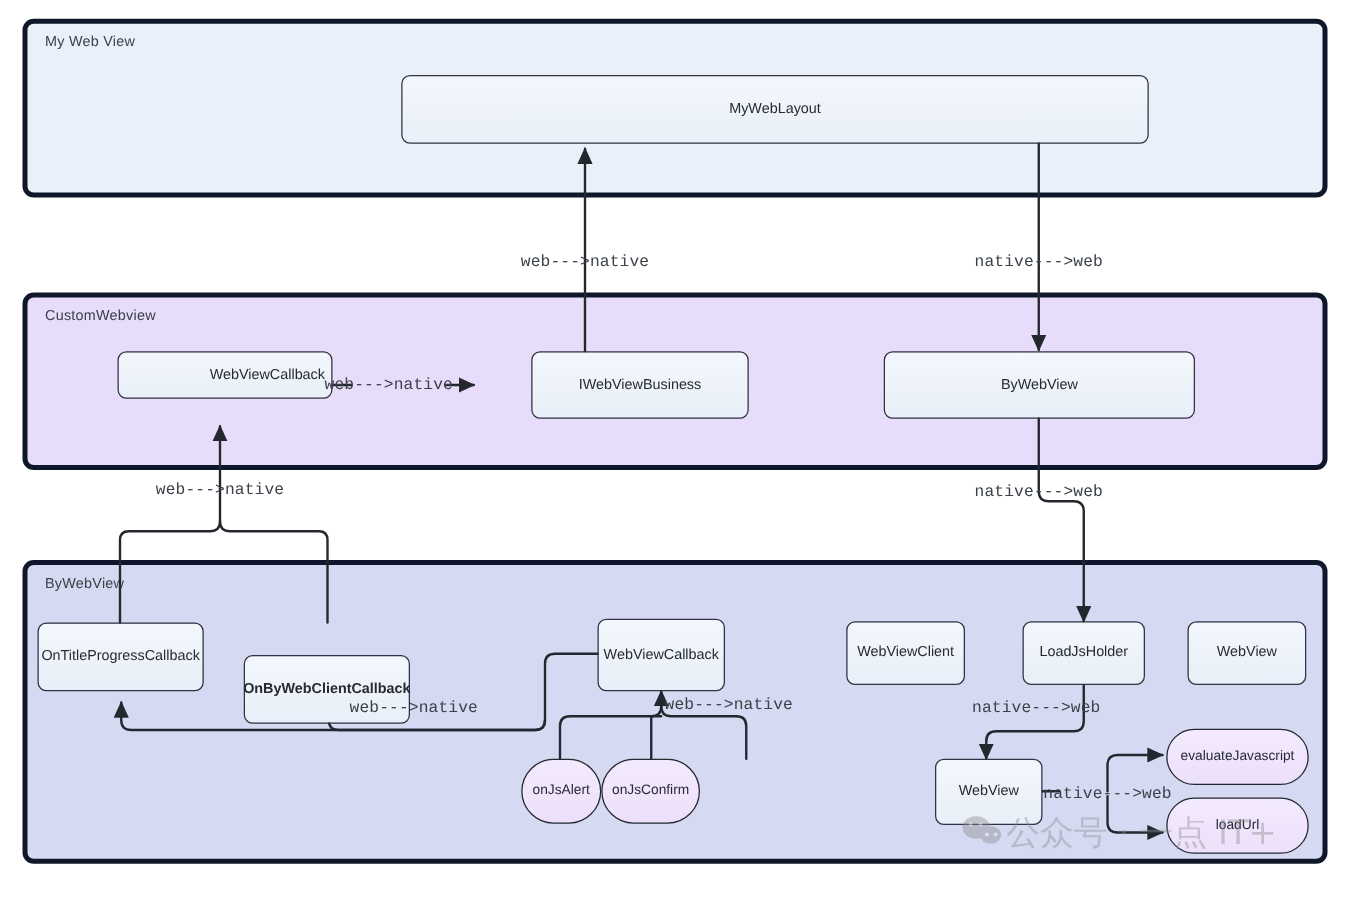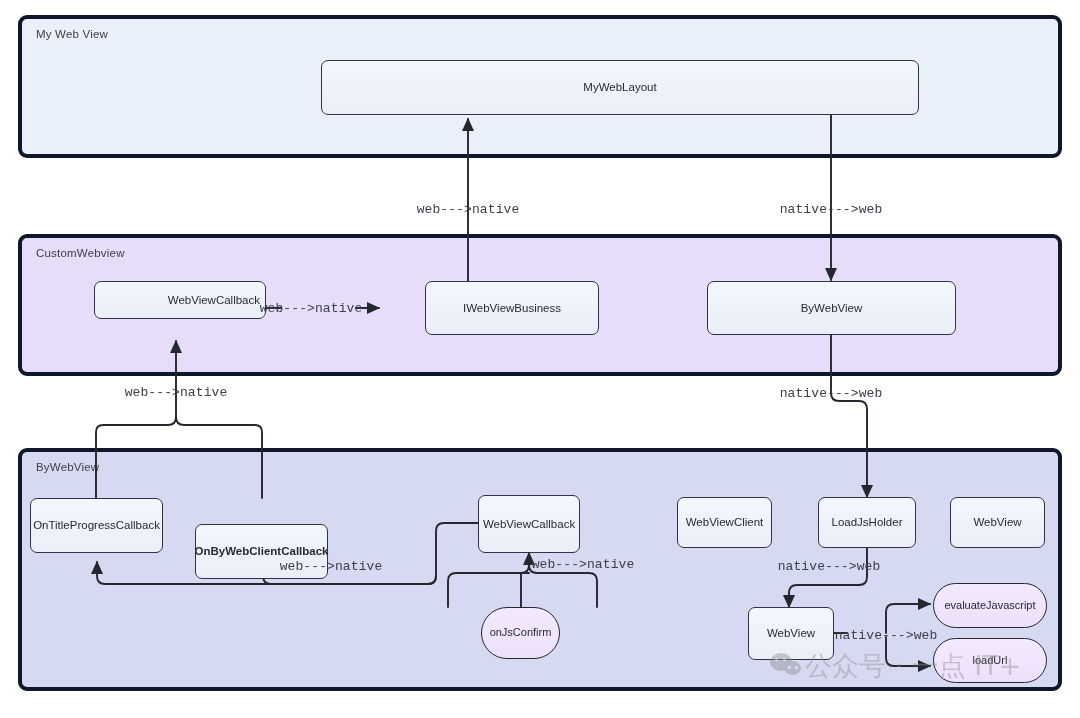--- a/index.html
+++ b/index.html
@@ -124,20 +124,23 @@
   </div>
 
   <div class="node" style="left:950px;top:497px;width:95px;height:51px;">
     <span>WebView</span>
   </div>
 
   <div class="node" style="left:748px;top:607px;width:86px;height:53px;">
     <span>WebView</span>
   </div>
 
+  <div class="node oval" style="left:417px;top:607px;width:64px;height:52px;">
+    <span>onJsAlert</span>
+  </div>
 
   <div class="node oval" style="left:481px;top:607px;width:79px;height:52px;">
     <span>onJsConfirm</span>
   </div>
 
 
   <div class="node oval" style="left:933px;top:583px;width:114px;height:45px;">
     <span>evaluateJavascript</span>
   </div>
 

